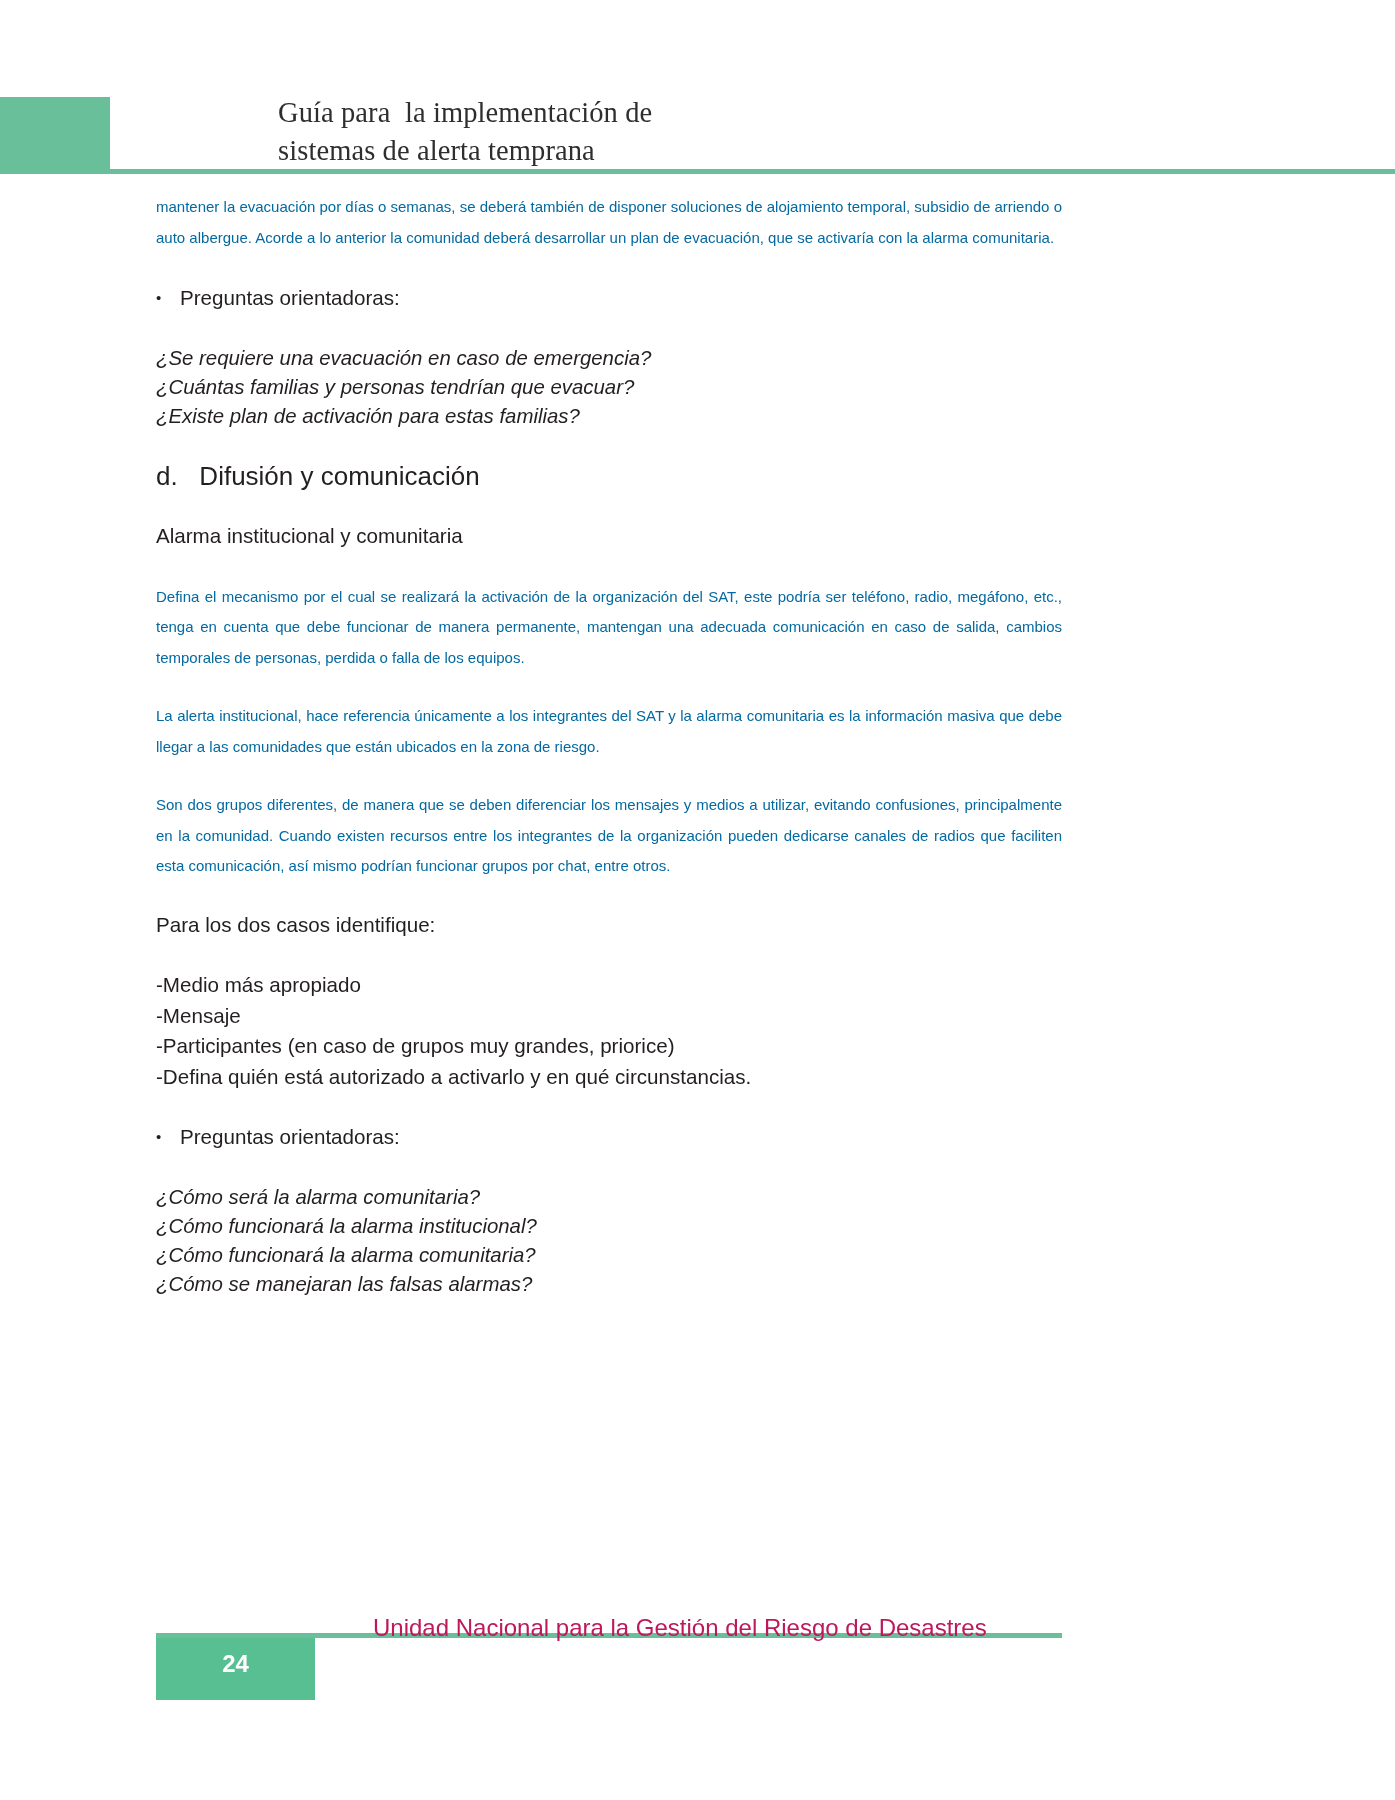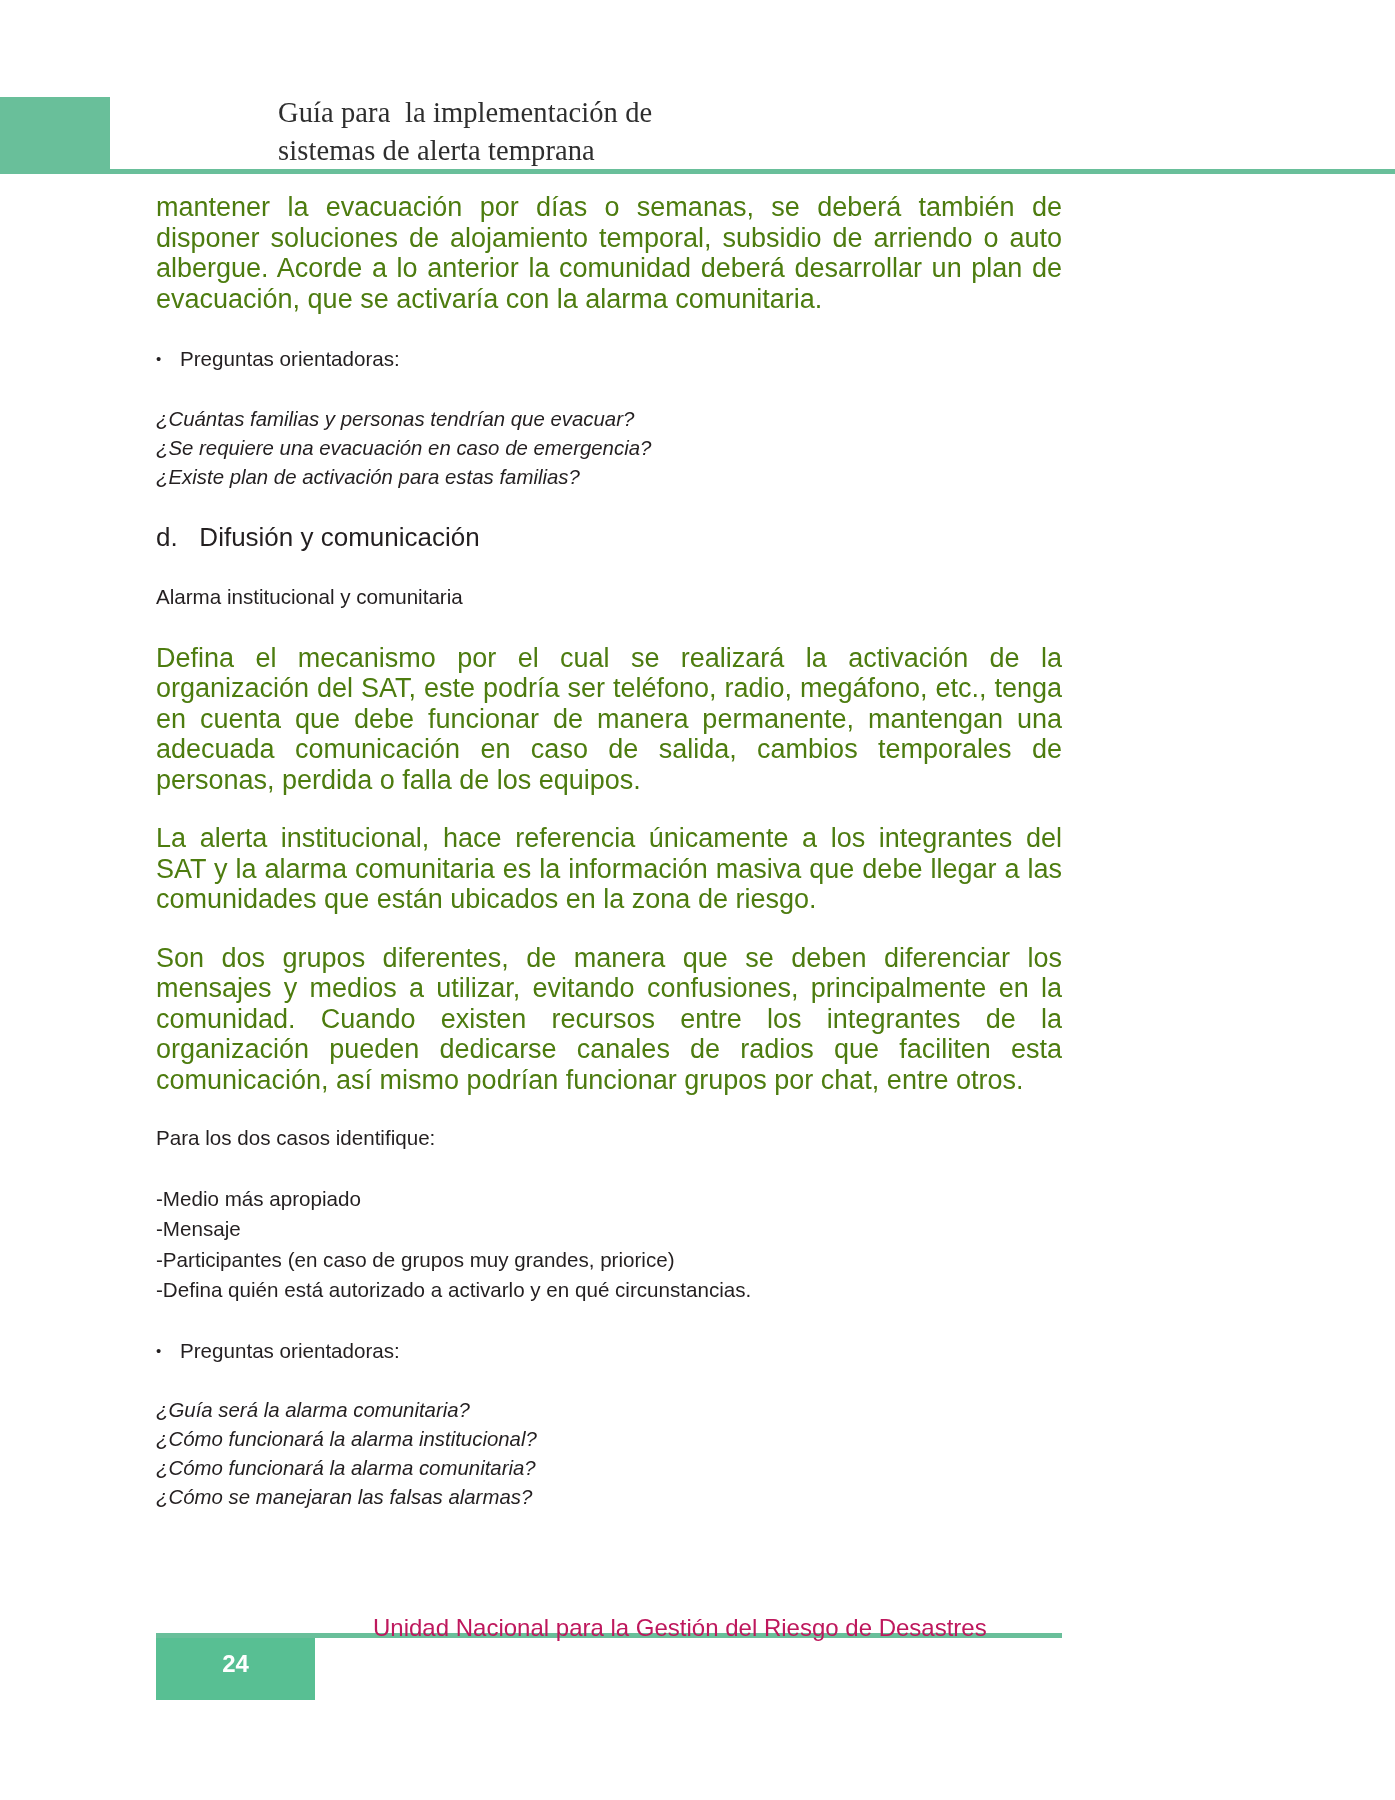--- a/index.html
+++ b/index.html
@@ -63,26 +63,26 @@
 
   
   .content {
     position: absolute;
     left: 156px;
     top: 192px;
     width: 906px;
   }
 
   .para {
-    font-size: 27px;
+    font-size: 15px;
     line-height: 30.5px;
     text-align: justify;
     text-justify: inter-word;
     margin: 0;
-    color: #4d7c0f;
+    color: #0369a1;
     font-family: "Liberation Sans", sans-serif;
     font-stretch: semi-condensed;
     -webkit-font-smoothing: antialiased;
   }
 
   .gap-lg { height: 30px; }
   .gap-md { height: 28px; }
 
   .bullet-row {
     display: flex;
@@ -195,22 +195,22 @@
     <div class="gap-lg"></div>
 
     <div class="bullet-row">
       <span class="bullet-dot">•</span>
       <span class="bullet-text">Preguntas orientadoras:</span>
     </div>
 
     <div class="gap-lg"></div>
 
     <div class="italic-block">
+      <div class="italic-line">¿Se requiere una evacuación en caso de emergencia?</div>
       <div class="italic-line">¿Cuántas familias y personas tendrían que evacuar?</div>
-      <div class="italic-line">¿Se requiere una evacuación en caso de emergencia?</div>
       <div class="italic-line">¿Existe plan de activación para estas familias?</div>
     </div>
 
     <div class="gap-lg"></div>
 
     <div class="heading-d">d.   Difusión y comunicación</div>
 
     <div class="gap-lg"></div>
 
     <div class="plain-line">Alarma institucional y comunitaria</div>
@@ -243,21 +243,21 @@
     <div class="gap-lg"></div>
 
     <div class="bullet-row">
       <span class="bullet-dot">•</span>
       <span class="bullet-text">Preguntas orientadoras:</span>
     </div>
 
     <div class="gap-lg"></div>
 
     <div class="italic-block">
-      <div class="italic-line">¿Guía será la alarma comunitaria?</div>
+      <div class="italic-line">¿Cómo será la alarma comunitaria?</div>
       <div class="italic-line">¿Cómo funcionará la alarma institucional?</div>
       <div class="italic-line">¿Cómo funcionará la alarma comunitaria?</div>
       <div class="italic-line">¿Cómo se manejaran las falsas alarmas?</div>
     </div>
 
   </div>
 
   <div class="footer-rule"></div>
   <div class="footer-pagebox">
     <div class="footer-pagenum">24</div>

